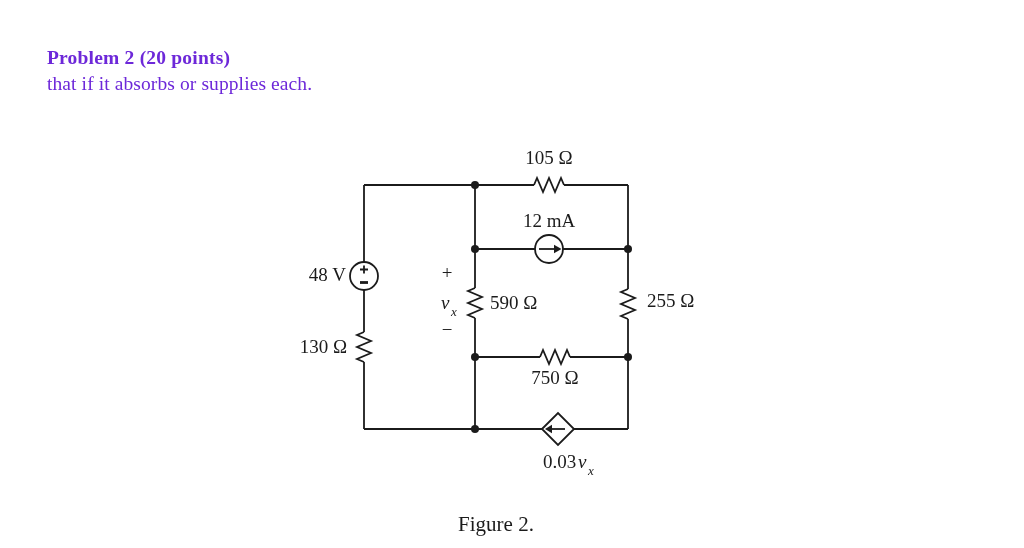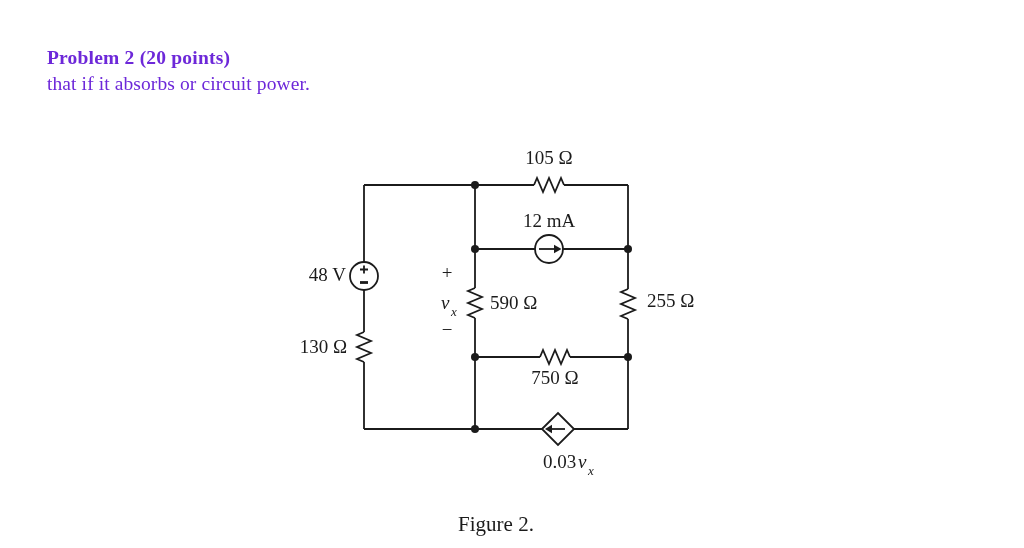--- a/index.html
+++ b/index.html
@@ -92,21 +92,21 @@
     fill: #1b1b1b;
   }
 </style>
 </head>
 <body>
 
 <div id="page">
 
   <div class="problem-text">
     <div class="problem-heading">Problem 2 (20 points)</div>
-    <div class="problem-line">that if it absorbs or circuit power.</div>
+    <div class="problem-line">that if it absorbs or supplies each.</div>
   </div>
 
   <svg class="circuit" width="1024" height="548" viewBox="0 0 1024 548">
 
     <g>
       <path class="wire" d="M364 185 V262 M364 290 V332 M364 362 V429"></path>
       <path class="wire" d="M364 185 H534 M564 185 H628"></path>
       <path class="wire" d="M475 185 V288 M475 318 V429"></path>
       <path class="wire" d="M628 185 V289 M628 319 V429"></path>
       <path class="wire" d="M475 249 H535 M563 249 H628"></path>

